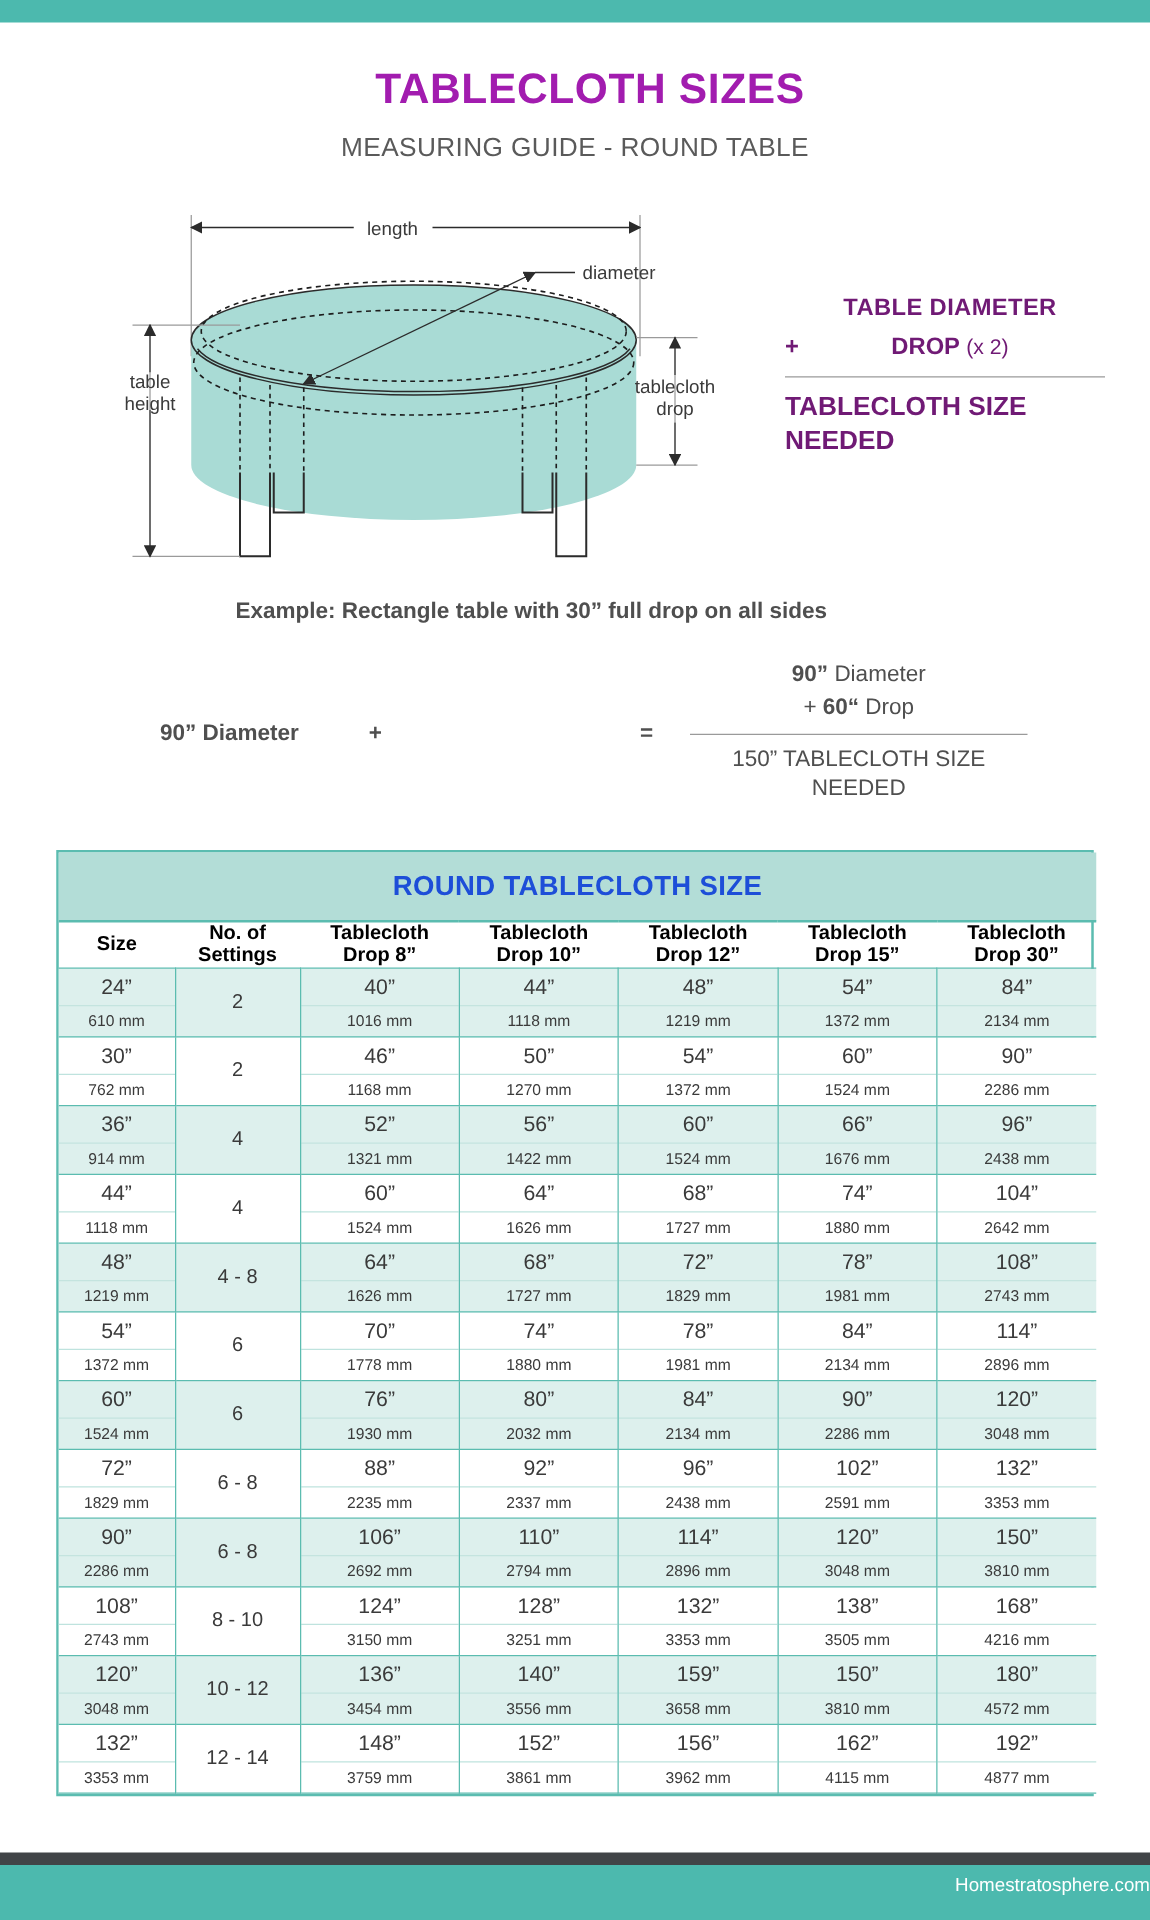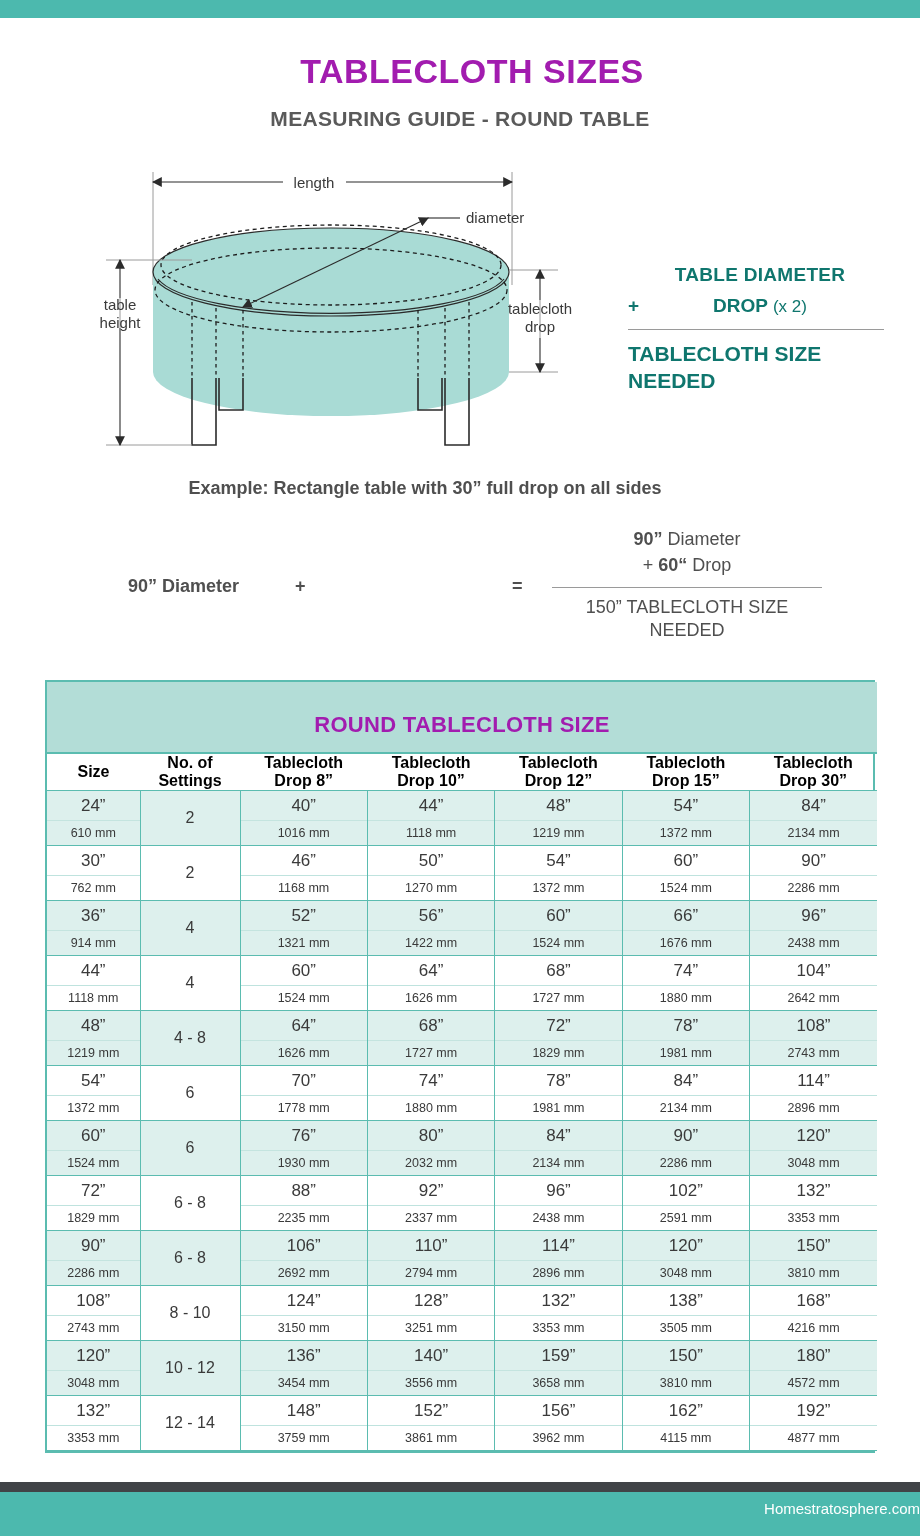--- a/index.html
+++ b/index.html
@@ -19,33 +19,32 @@
   
   .title {
     position: absolute; left: 12px; top: 52px; width: 920px;
     text-align: center;
     font-size: 34px; font-weight: bold; color: #a21caf;
     letter-spacing: 0.5px;
   }
   .subtitle {
     position: absolute; left: 0; top: 107px; width: 920px;
     text-align: center;
-    font-size: 21px; font-weight: bold; color: #5a5a5a;
+    font-size: 21px; font-weight: normal; color: #5a5a5a;
     letter-spacing: 0.3px;
   }
 
   
   .diagram { position: absolute; left: 88px; top: 160px; width: 500px; height: 300px; }
   .diagram svg { display: block; }
 
   
   .formula-box {
     position: absolute; left: 612px; top: 236px; width: 280px;
-    color: #0f766e;
-    margin-top: 28px;
+    color: #701a75;
   }
   .f-row1 {
     text-align: center; font-size: 19px; font-weight: bold; letter-spacing: .3px;
     padding-left: 16px;
   }
   .f-row2 {
     position: relative; text-align: center; font-size: 19px; font-weight: bold;
     margin-top: 9px; padding-left: 16px;
   }
   .f-plus { position: absolute; left: 16px; top: 0; font-size: 19px; font-weight: bold; }
@@ -92,22 +91,22 @@
     border-collapse: collapse;
   }
   table.sizes { width: 100%; border-collapse: collapse; table-layout: fixed; }
   table.sizes .c-size  { width: 93px; }
   table.sizes .c-set   { width: 100px; }
   table.sizes .c-drop  { width: 127.4px; }
 
   .tbl-title td {
     background: #b3ddd7;
     text-align: center;
-    font-size: 22px; font-weight: bold; color: #a21caf;
-    padding: 30px 0 14px;
+    font-size: 22px; font-weight: bold; color: #1d4ed8;
+    padding: 14px 0 14px;
     border-bottom: 2px solid #5bbcb0;
     letter-spacing: .3px;
   }
 
   tbody tr.r td {
     border: 1px solid #5bbcb0;
     text-align: center;
     color: #3a3a3a;
     padding: 0;
     vertical-align: middle;

